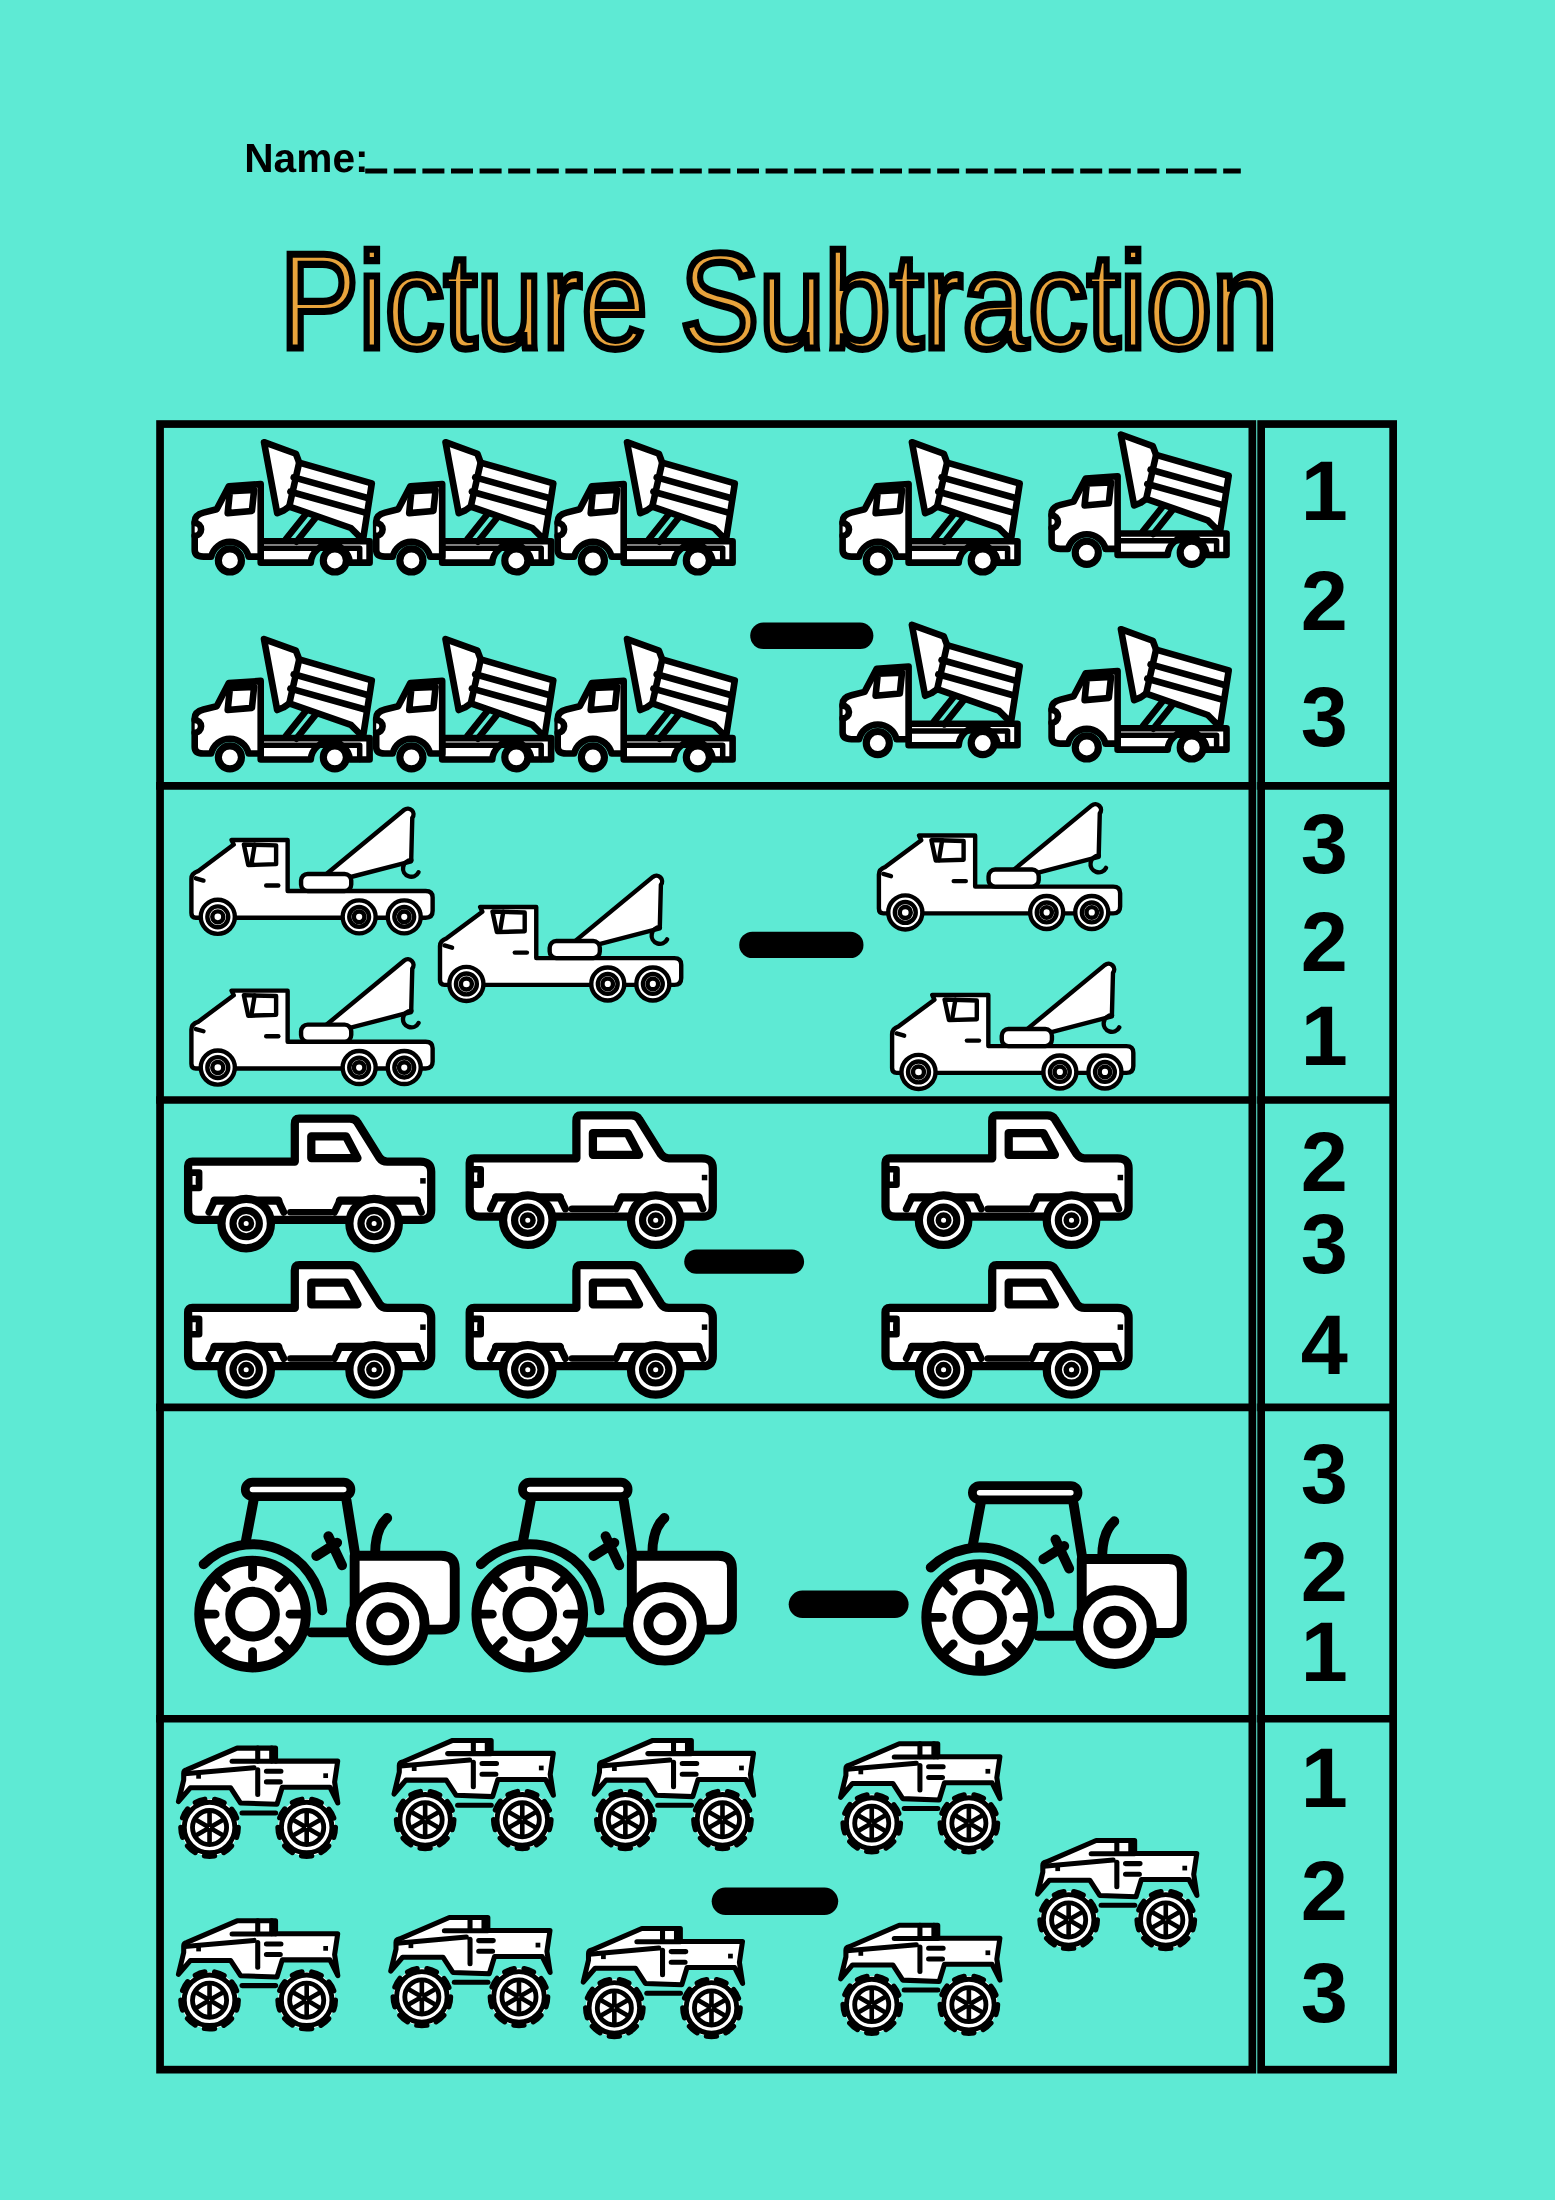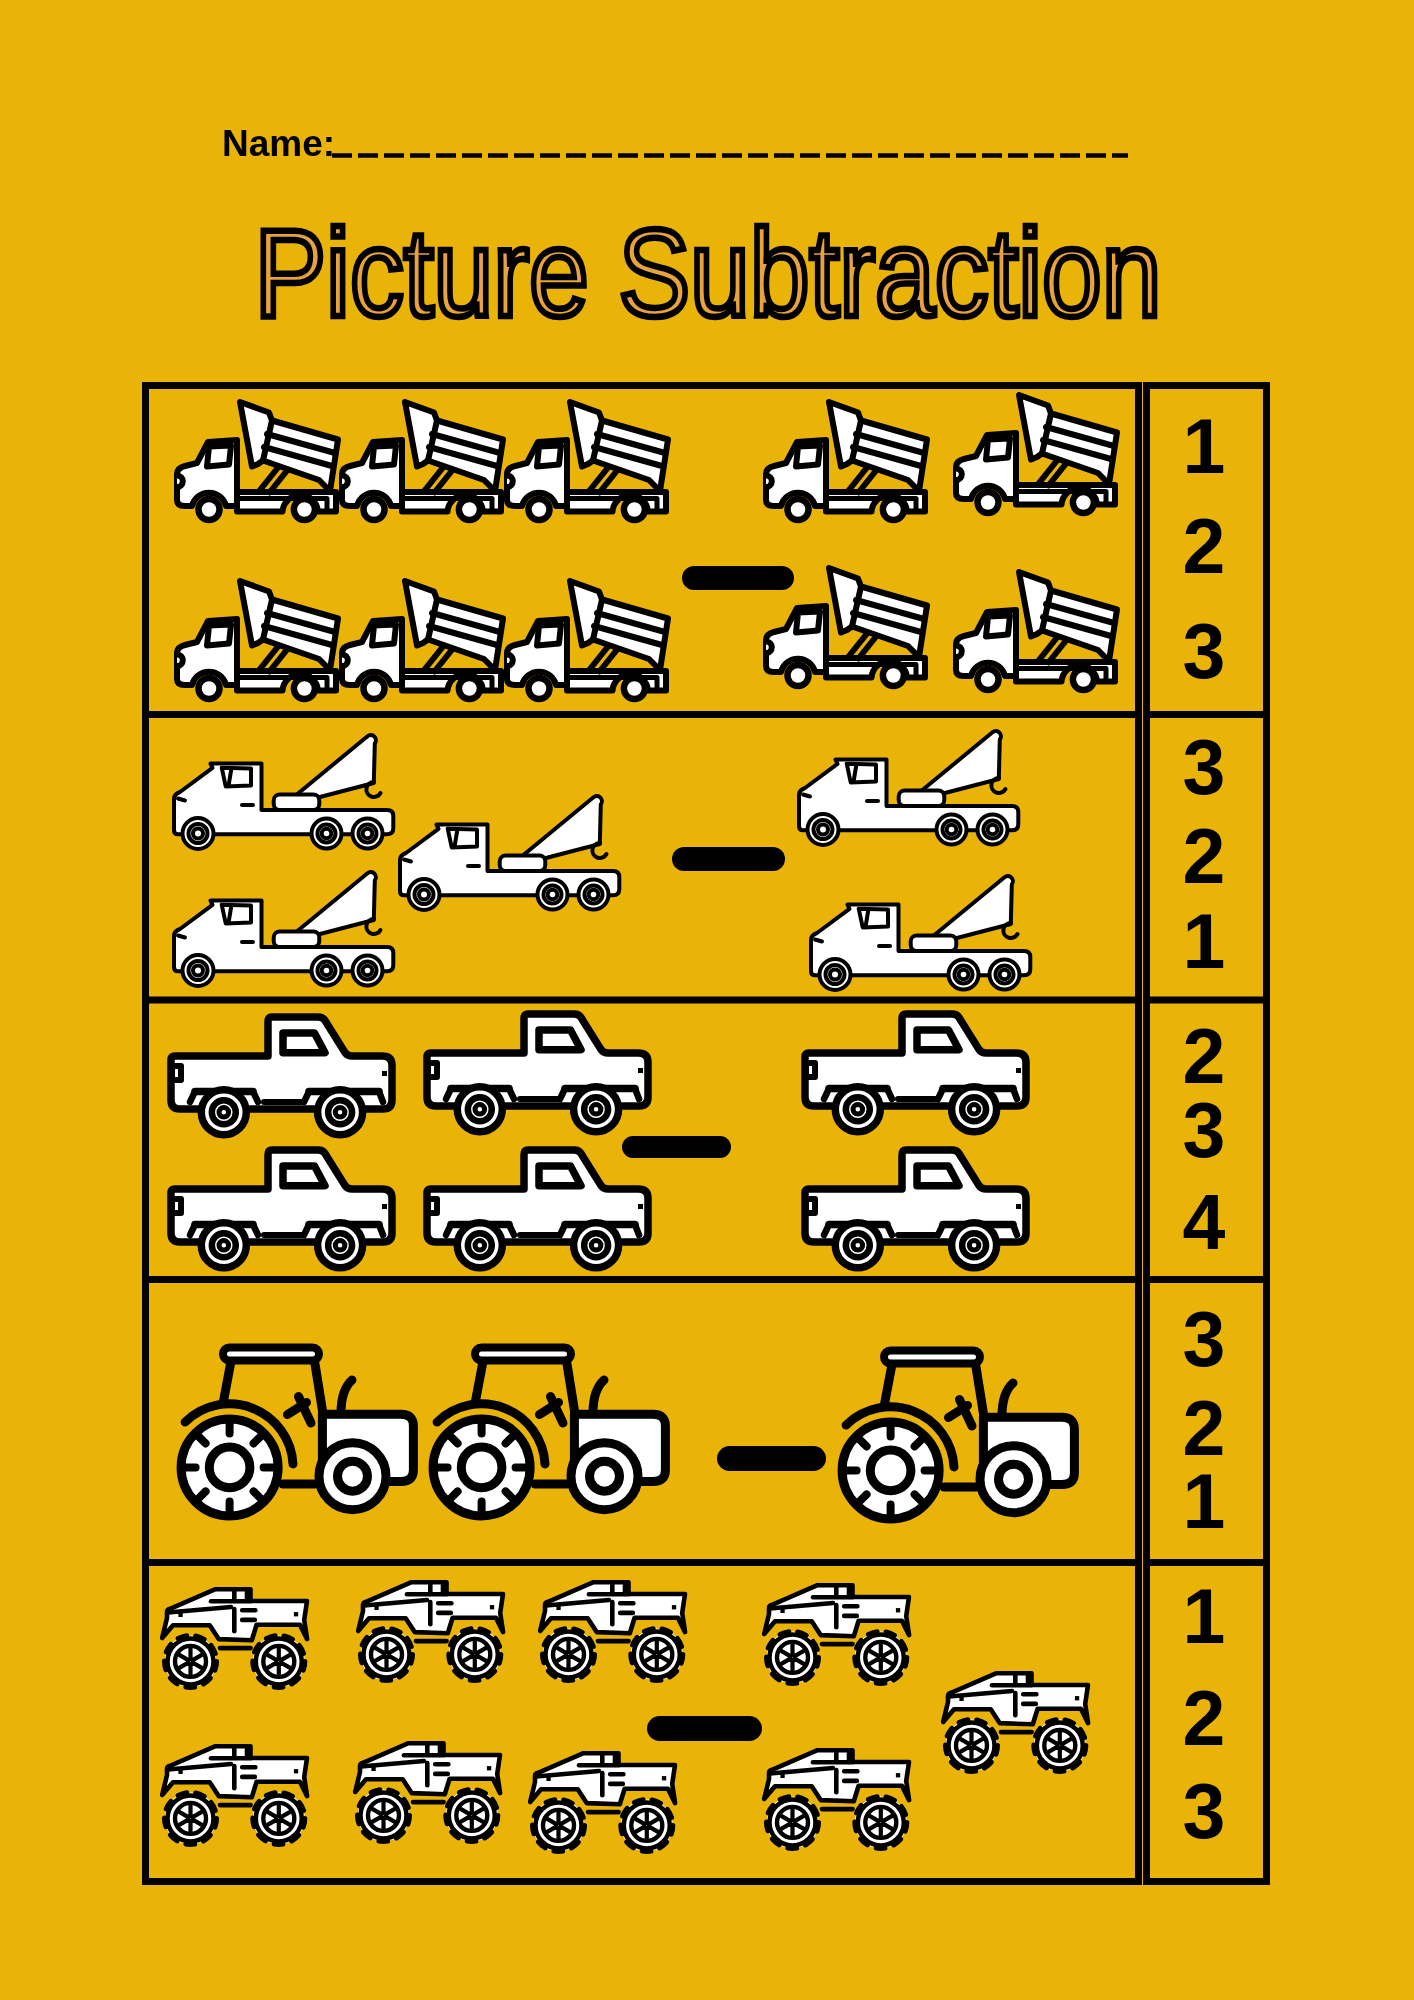--- a/index.html
+++ b/index.html
@@ -1,16 +1,16 @@
 <!DOCTYPE html>
 <html><head>
 <meta charset="utf-8">
 <style>
   html,body{margin:0;padding:0;background:#ffffff;}
-  #page{position:relative;width:1414px;height:2000px;background:#eab308;overflow:hidden;}
+  #page{position:relative;width:1414px;height:2000px;background:#5eead4;overflow:hidden;}
   svg{display:block;}
 </style>
 </head>
 <body>
 <div id="page">
 <svg width="1414" height="2000" viewBox="0 0 1414 2000">
 <defs>
 
 <g id="dump" stroke="#000" fill="none" stroke-linejoin="round" stroke-linecap="round">
   <path d="M 68,12 L 97,22.5 L 100,30.5 L 166,49.5 L 158,101 L 147,90 L 91,70.5 L 86,74 L 80,76.5 Z" stroke-width="6" fill="#fff"></path>

